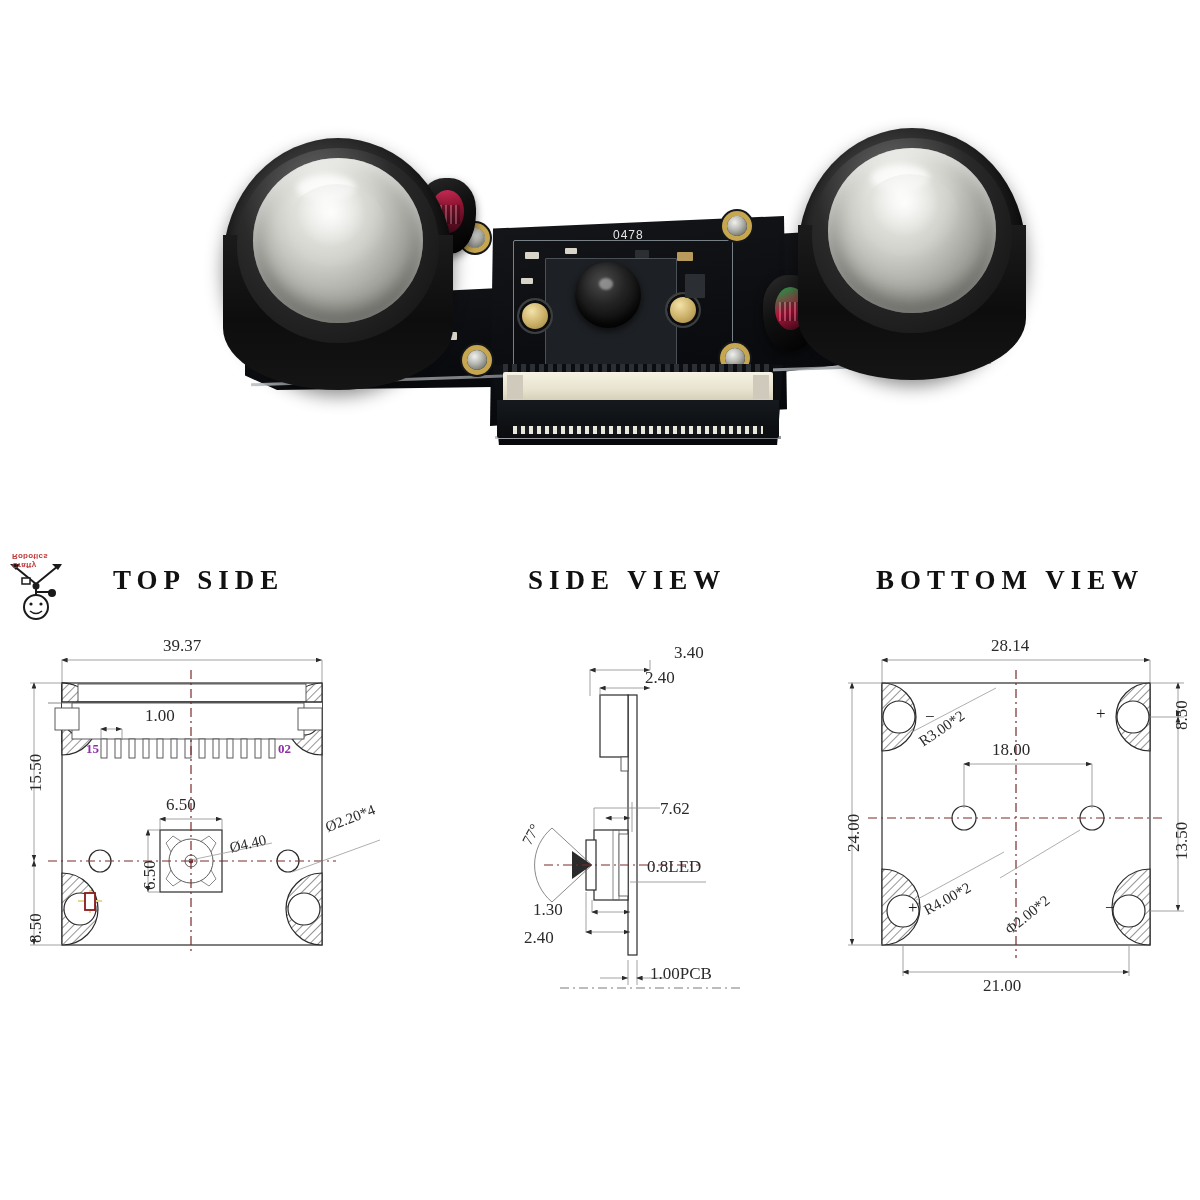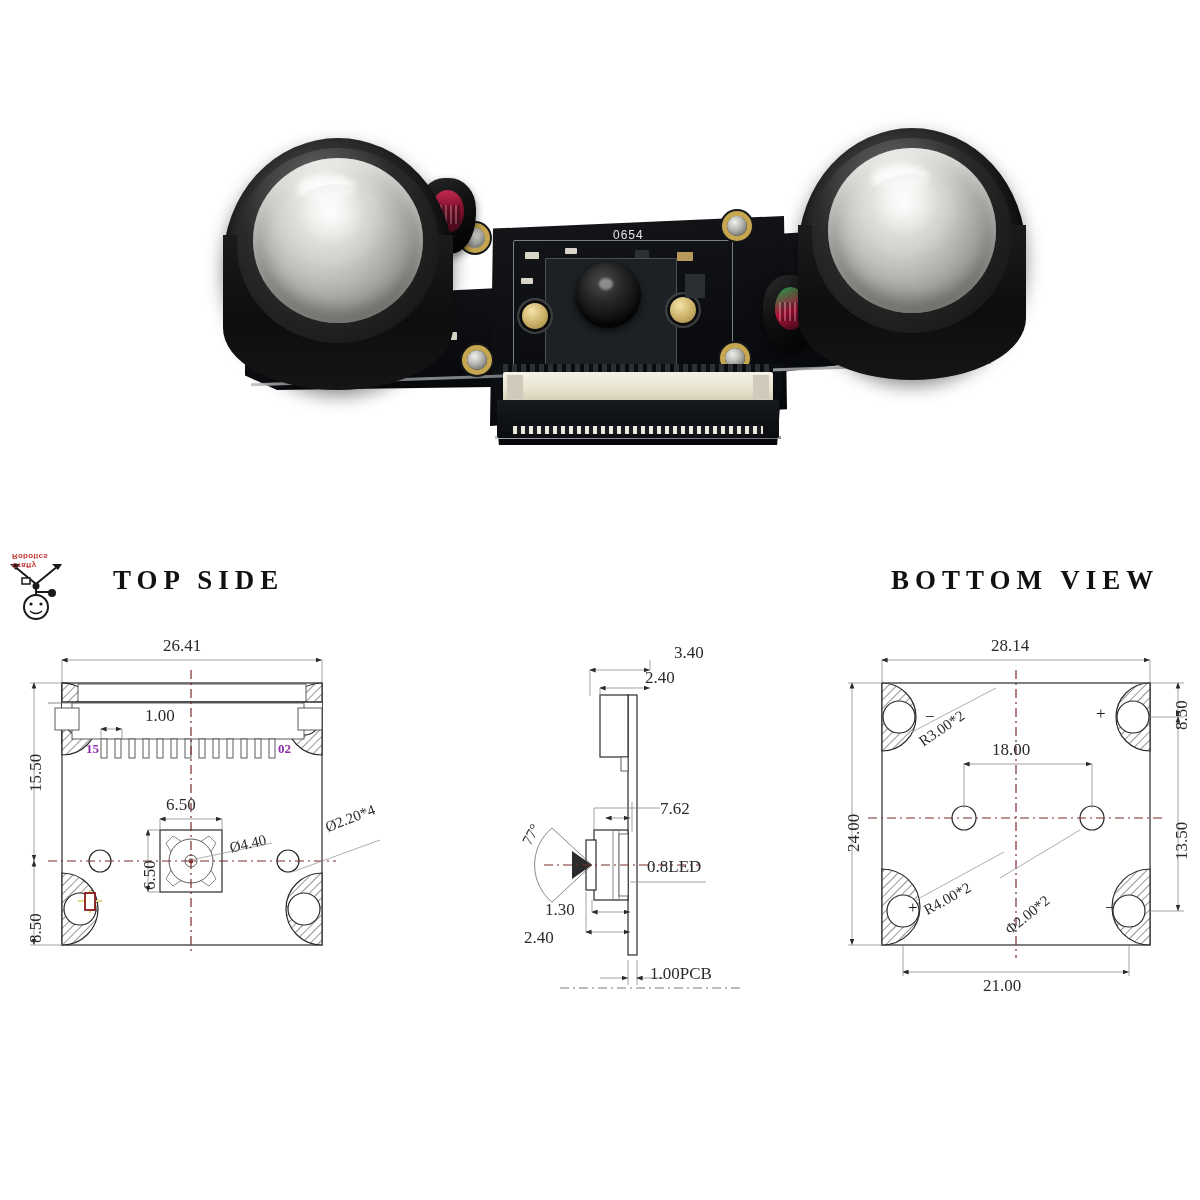--- a/index.html
+++ b/index.html
@@ -118,21 +118,21 @@
   <div id="pcb-wing-l"></div>
   <div id="pcb-wing-r"></div>
   <div id="pcb-main"></div>
   <div id="pcb-tab"></div>
 
   <div class="edgeline" style="left:36px;top:268px;width:300px;transform:rotate(-2deg);"></div>
   <div class="edgeline" style="left:280px;top:326px;width:286px;"></div>
   <div class="edgeline" style="left:476px;top:256px;width:300px;transform:rotate(-2deg);"></div>
 
   <div class="silk-frame" style="left:298px;top:130px;width:218px;height:140px;"></div>
-  <div id="silk-0425">0654</div>
+  <div id="silk-0425">0478</div>
 
   <div class="chipblk" style="left:330px;top:148px;width:130px;height:110px;"></div>
   <div class="lens" style="left:360px;top:152px;width:66px;height:66px;"></div>
 
   <div class="pad" style="left:304px;top:190px;width:32px;height:32px;"></div>
   <div class="pad" style="left:452px;top:184px;width:32px;height:32px;"></div>
 
   <div class="screw" style="left:250px;top:118px;width:20px;height:20px;"></div>
   <div class="screw" style="left:512px;top:106px;width:20px;height:20px;"></div>
   <div class="screw" style="left:252px;top:240px;width:20px;height:20px;"></div>
@@ -379,41 +379,42 @@
       <path d="M28,37 L28,44 M28,40 L42,40" stroke="#1a1a1a" stroke-width="2" fill="none"></path>
       <circle cx="44" cy="41" r="4" fill="#1a1a1a"></circle>
       <circle cx="28" cy="55" r="12" fill="#fff" stroke="#1a1a1a" stroke-width="2"></circle>
       <circle cx="23" cy="52" r="1.6" fill="#1a1a1a"></circle>
       <circle cx="33" cy="52" r="1.6" fill="#1a1a1a"></circle>
       <path d="M22,59 q6,5 12,0" stroke="#1a1a1a" stroke-width="1.6" fill="none"></path>
     </svg>
   </div>
 
   <div class="view-title" style="left:113px;top:25px;">TOP SIDE</div>
-  <div class="dim" style="left:163px;top:96px;">26.41</div>
+  <div class="dim" style="left:163px;top:96px;">39.37</div>
   <div class="dim" style="left:145px;top:166px;">1.00</div>
   <div class="dim v" style="left:26px;top:252px;">15.50</div>
   <div class="dim v" style="left:26px;top:403px;">8.50</div>
   <div class="dim" style="left:166px;top:255px;">6.50</div>
   <div class="dim v" style="left:140px;top:350px;">6.50</div>
   <div class="dim sm" style="left:323px;top:280px;transform:rotate(-21deg);transform-origin:0 0;">Ø2.20*4</div>
   <div class="dim sm" style="left:228px;top:300px;transform:rotate(-13deg);transform-origin:0 0;">Ø4.40</div>
   <div class="pinnum" style="left:86px;top:201px;">15</div>
   <div class="pinnum" style="left:278px;top:201px;">02</div>
 
+  <div class="view-title" style="left:528px;top:25px;">SIDE VIEW</div>
   <div class="dim" style="left:674px;top:103px;">3.40</div>
   <div class="dim" style="left:645px;top:128px;">2.40</div>
   <div class="dim" style="left:660px;top:259px;">7.62</div>
   <div class="dim" style="left:647px;top:317px;">0.8LED</div>
-  <div class="dim" style="left:545px;top:360px;">1.30</div>
+  <div class="dim" style="left:533px;top:360px;">1.30</div>
   <div class="dim" style="left:524px;top:388px;">2.40</div>
   <div class="dim" style="left:650px;top:424px;">1.00PCB</div>
   <div class="dim sm" style="left:519px;top:300px;transform:rotate(-62deg);transform-origin:0 0;">77°</div>
 
-  <div class="view-title" style="left:876px;top:25px;margin-left:15px;">BOTTOM VIEW</div>
+  <div class="view-title" style="left:876px;top:25px;">BOTTOM VIEW</div>
   <div class="dim" style="left:991px;top:96px;">28.14</div>
   <div class="dim v" style="left:844px;top:312px;">24.00</div>
   <div class="dim v" style="left:1172px;top:190px;">8.50</div>
   <div class="dim v" style="left:1172px;top:320px;">13.50</div>
   <div class="dim" style="left:992px;top:200px;">18.00</div>
   <div class="dim" style="left:983px;top:436px;">21.00</div>
   <div class="dim sm" style="left:916px;top:196px;transform:rotate(-34deg);transform-origin:0 0;">R3.00*2</div>
   <div class="dim sm" style="left:921px;top:364px;transform:rotate(-29deg);transform-origin:0 0;">R4.00*2</div>
   <div class="dim sm" style="left:1002px;top:385px;transform:rotate(-39deg);transform-origin:0 0;">Φ2.00*2</div>
   <div class="sign" style="left:925px;top:167px;">−</div>

